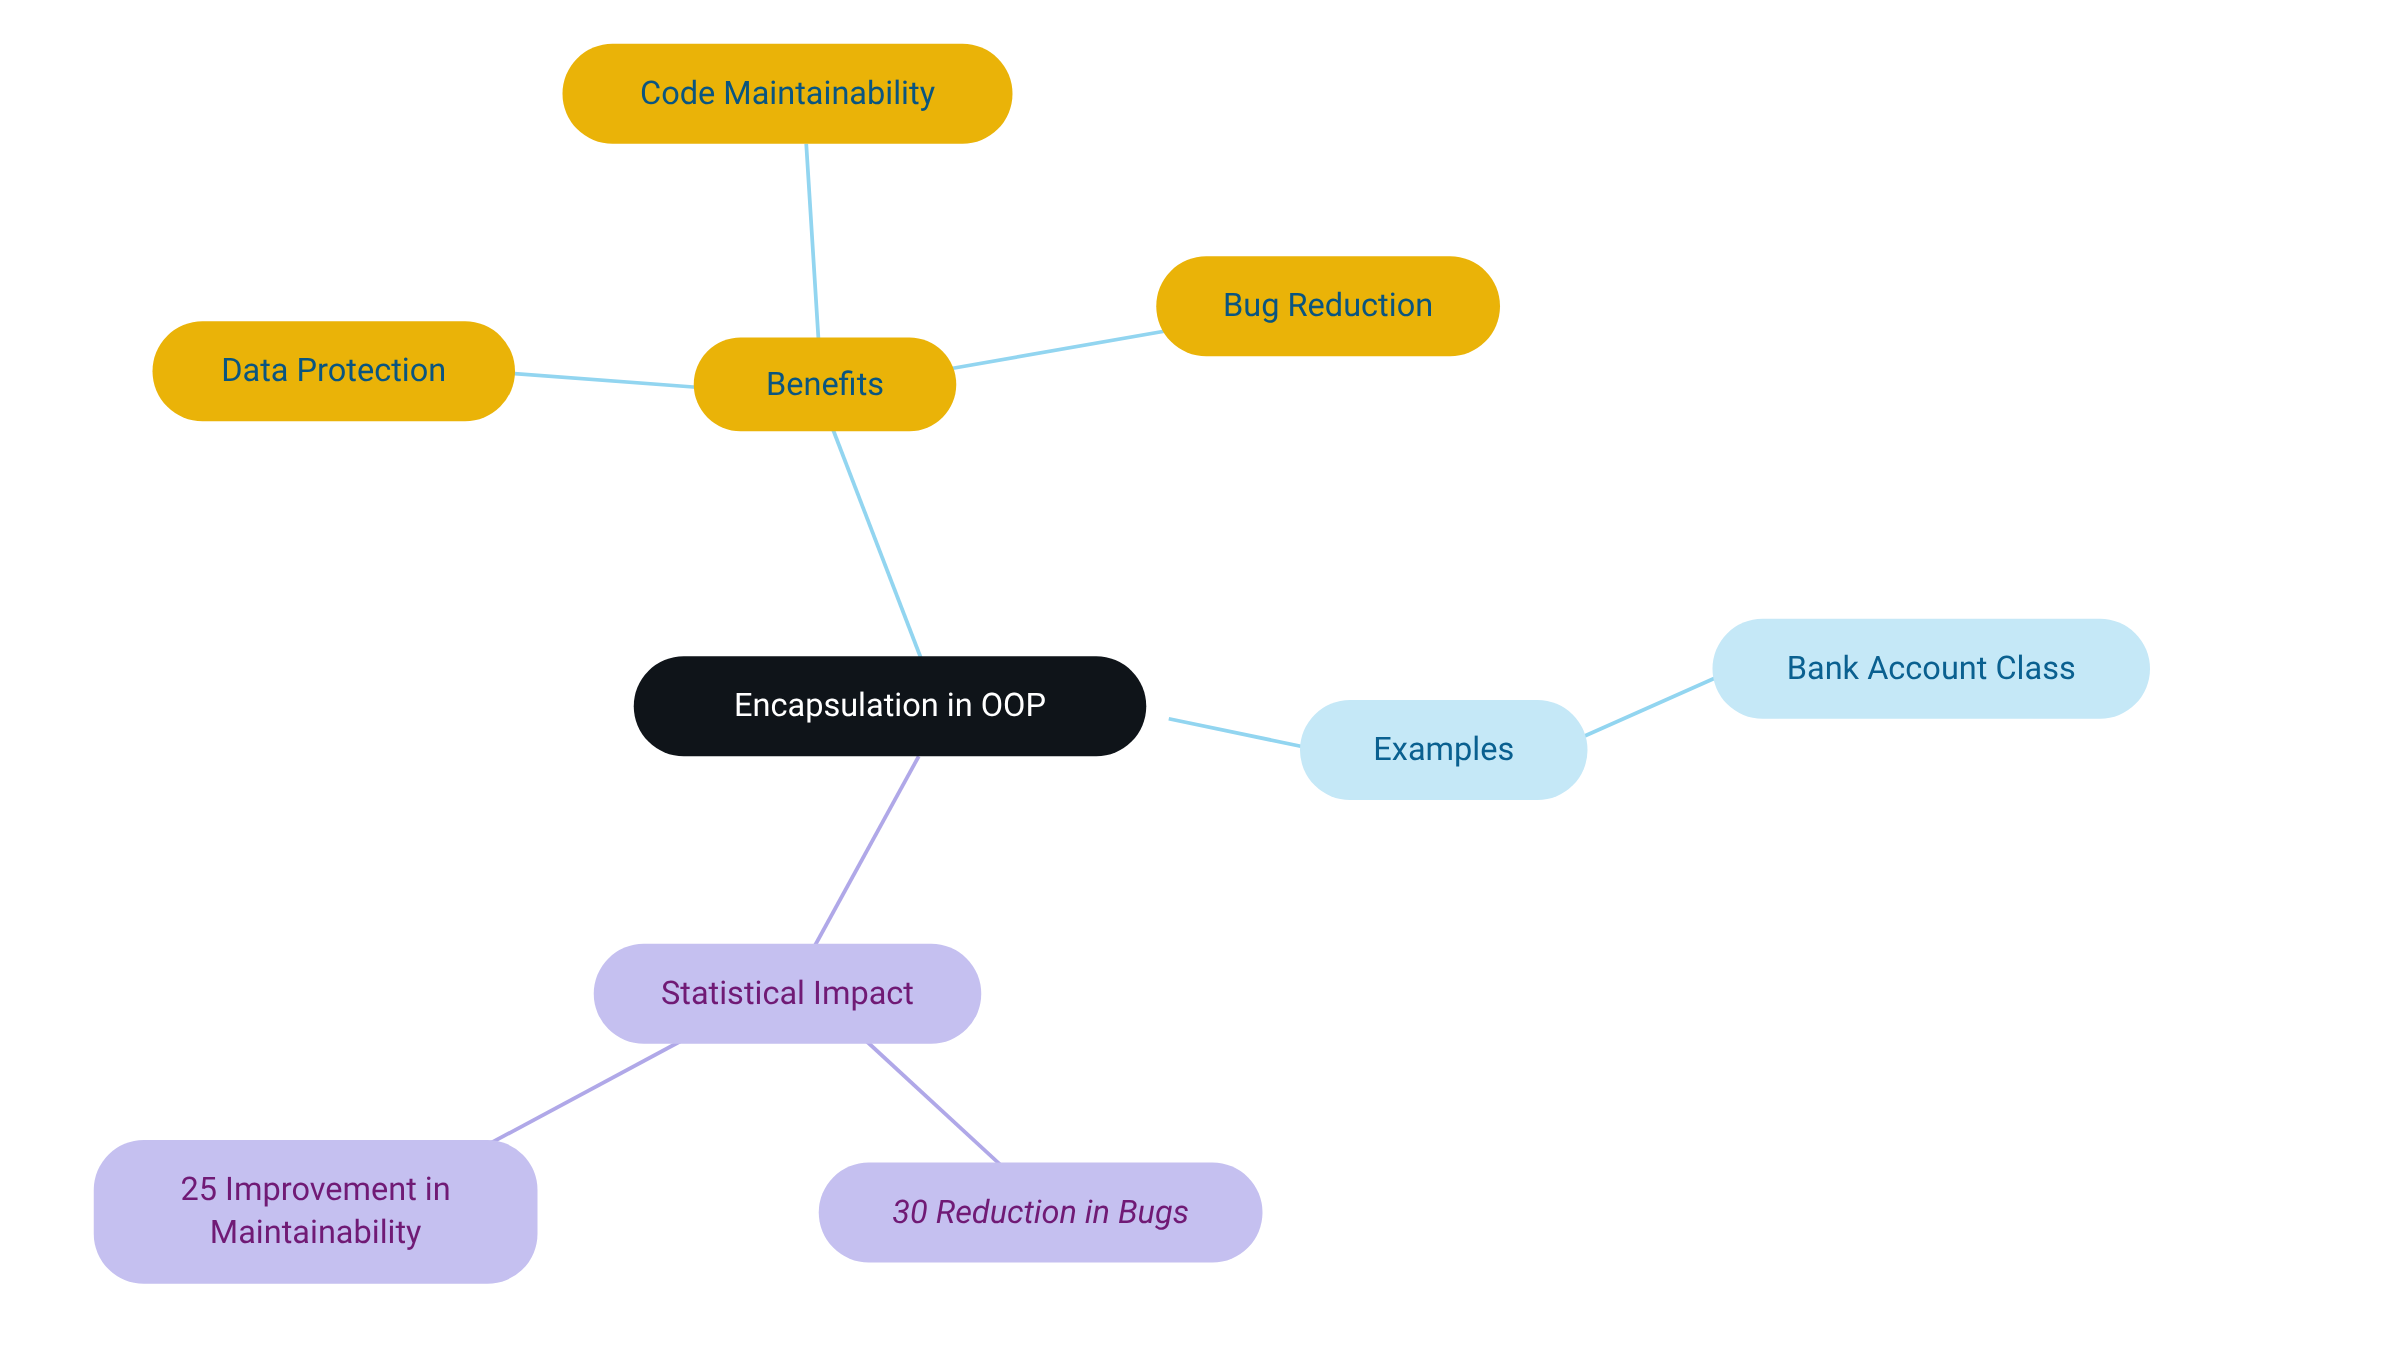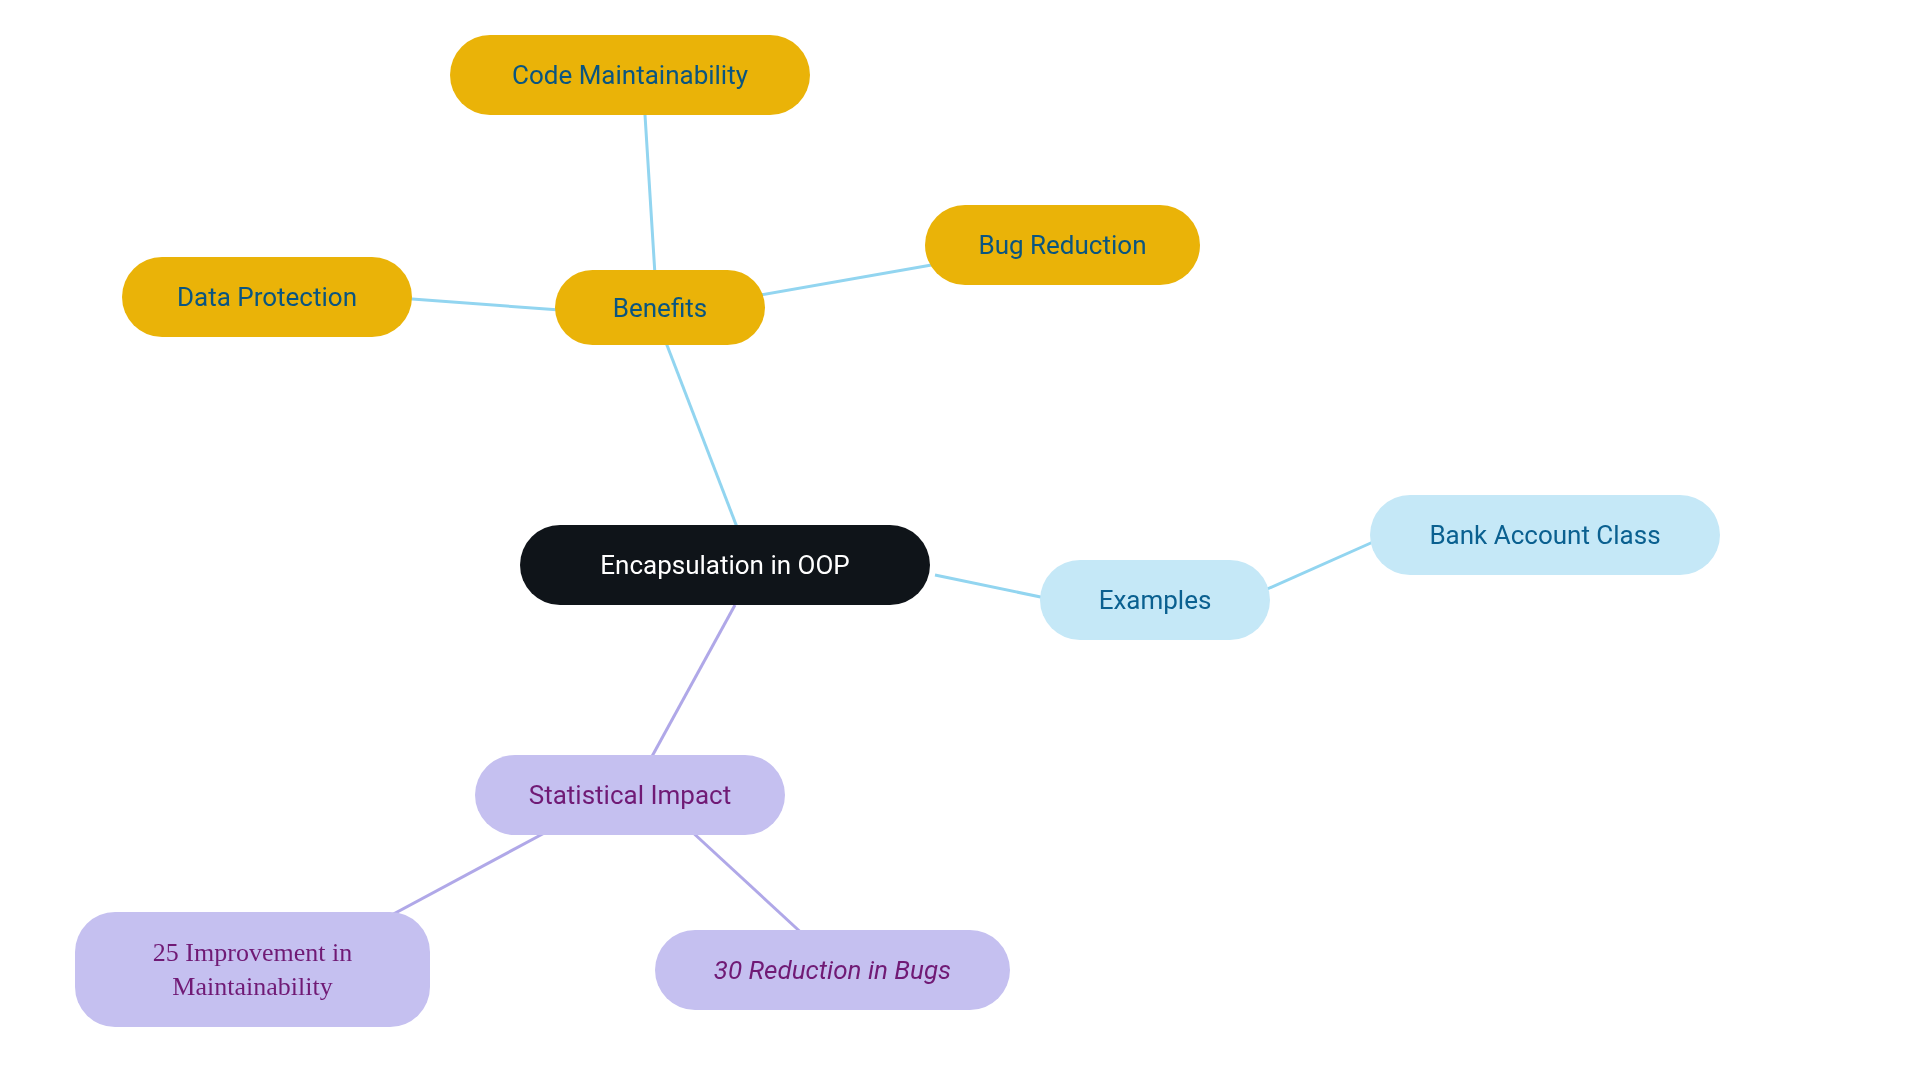--- a/index.html
+++ b/index.html
@@ -65,21 +65,21 @@
 
   <line x1="1265" y1="590" x2="1400" y2="530" stroke="#92d5f0" stroke-width="3"></line>
 
   <line x1="735" y1="605" x2="650" y2="760" stroke="#b0a8e8" stroke-width="3"></line>
 
   <line x1="550" y1="830" x2="345" y2="940" stroke="#b0a8e8" stroke-width="3"></line>
 
   <line x1="690" y1="830" x2="820" y2="950" stroke="#b0a8e8" stroke-width="3"></line>
 </svg>
 
-<div class="node center-node" style="left:520px; top:525px; width:410px; height:80px;justify-content:center;">
+<div class="node center-node" style="left:507px; top:525px; width:410px; height:80px;justify-content:center;">
   <span>Encapsulation in OOP</span>
 </div>
 
 <div class="node blue-node" style="left:555px; top:270px; width:210px; height:75px;">
   <span>Benefits</span>
 </div>
 
 <div class="node blue-node" style="left:122px; top:257px; width:290px; height:80px;">
   <span>Data Protection</span>
 </div>
@@ -97,19 +97,19 @@
 </div>
 
 <div class="node blue-light-node" style="left:1370px; top:495px; width:350px; height:80px;">
   <span>Bank Account Class</span>
 </div>
 
 <div class="node purple-node" style="left:475px; top:755px; width:310px; height:80px;">
   <span>Statistical Impact</span>
 </div>
 
-<div class="node purple-node" style="left:75px; top:912px; width:355px; height:115px; line-height:1.3;font-family:Liberation Serif, serif;">
+<div class="node purple-node" style="left:75px; top:912px; width:355px; height:115px; line-height:1.3;">
   <span>25 Improvement in Maintainability</span>
 </div>
 
 <div class="node purple-node" style="left:655px; top:930px; width:355px; height:80px;font-style:italic;">
   <span>30 Reduction in Bugs</span>
 </div>
 
 </body></html>

